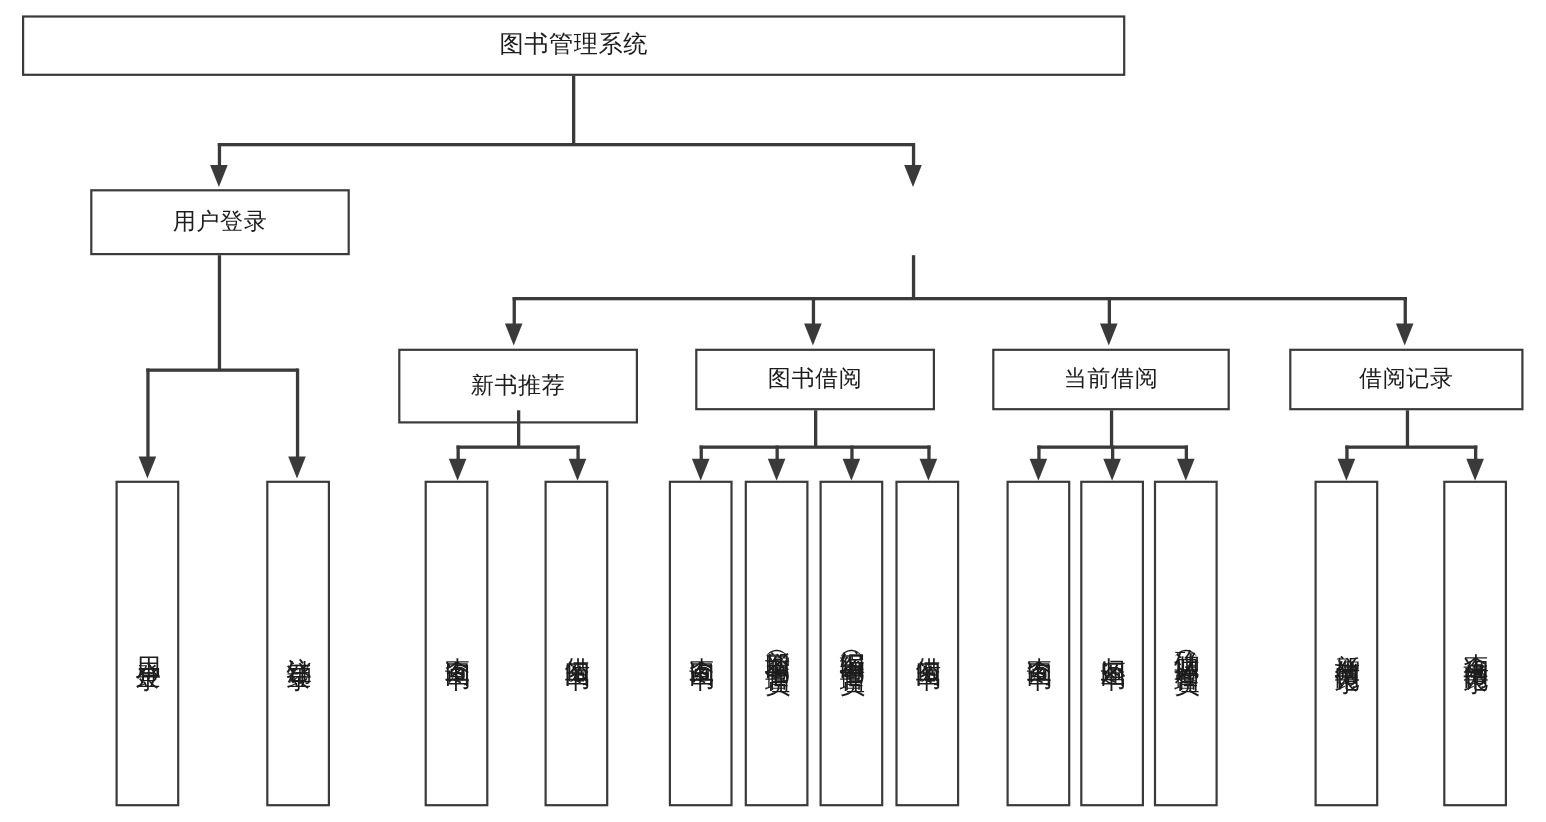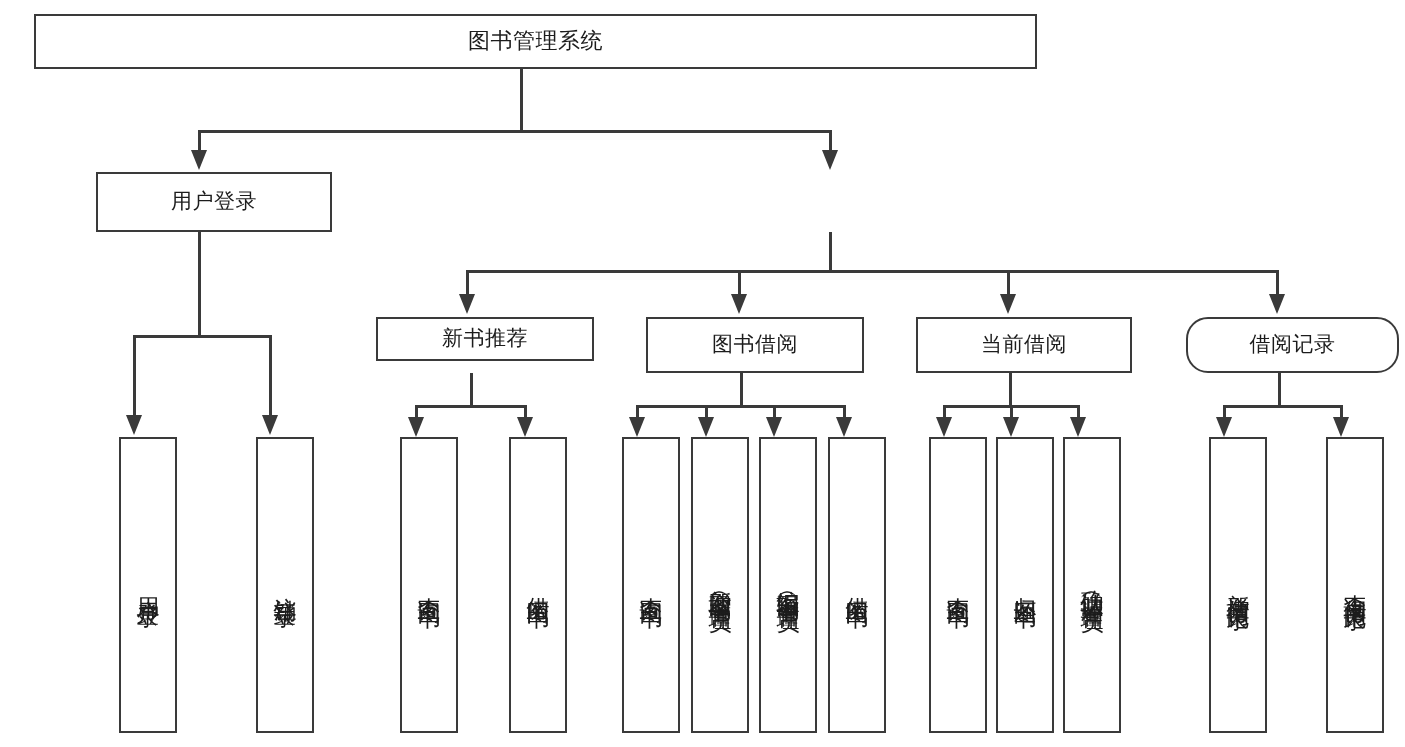--- a/index.html
+++ b/index.html
@@ -19,21 +19,20 @@
   .node{
     position:absolute;
     box-sizing:border-box;
     background:#ffffff;
     border:2.5px solid #3a3a3a;
     display:flex;
     align-items:center;
     justify-content:center;
     text-align:center;
     color:#1c1c1c;
-    margin-left:14px;
   }
   .node .label{
     display:block;
     line-height:1.12;
     letter-spacing:0.5px;
   }
   
   .node.horiz .label{
     writing-mode:horizontal-tb;
     font-size:21px;
@@ -112,30 +111,30 @@
   <div class="conn hline" style="left:466px;top:270px;width:813px;"></div>
   <div class="conn vline" style="left:466px;top:270px;height:26px;"></div>
   <div class="arrow" style="left:459px;top:294px;"></div>
   <div class="conn vline" style="left:738px;top:270px;height:26px;"></div>
   <div class="arrow" style="left:731px;top:294px;"></div>
   <div class="conn vline" style="left:1007px;top:270px;height:26px;"></div>
   <div class="arrow" style="left:1000px;top:294px;"></div>
   <div class="conn vline" style="left:1276px;top:270px;height:26px;"></div>
   <div class="arrow" style="left:1269px;top:294px;"></div>
 
-  <div class="node horiz" style="left:362px;top:317px;width:218px;height:44px;">
+  <div class="node horiz" style="left:362px;top:317px;width:218px;height:68px;">
     <span class="label">新书推荐</span>
   </div>
   <div class="node horiz" style="left:902px;top:317px;width:216px;height:56px;">
     <span class="label">当前借阅</span>
   </div>
   <div class="node horiz" style="left:632px;top:317px;width:218px;height:56px;">
     <span class="label">图书借阅</span>
   </div>
-  <div class="node horiz" style="left:1172px;top:317px;width:213px;height:56px;border-radius:22px;">
+  <div class="node horiz" style="left:1172px;top:317px;width:213px;height:56px;">
     <span class="label">借阅记录</span>
   </div>
 
   <div class="conn vline" style="left:470px;top:373px;height:34px;"></div>
   <div class="conn hline" style="left:415px;top:405px;width:112px;"></div>
   <div class="conn vline" style="left:415px;top:405px;height:14px;"></div>
   <div class="arrow" style="left:408px;top:417px;"></div>
   <div class="conn vline" style="left:524px;top:405px;height:14px;"></div>
   <div class="arrow" style="left:517px;top:417px;"></div>
 

